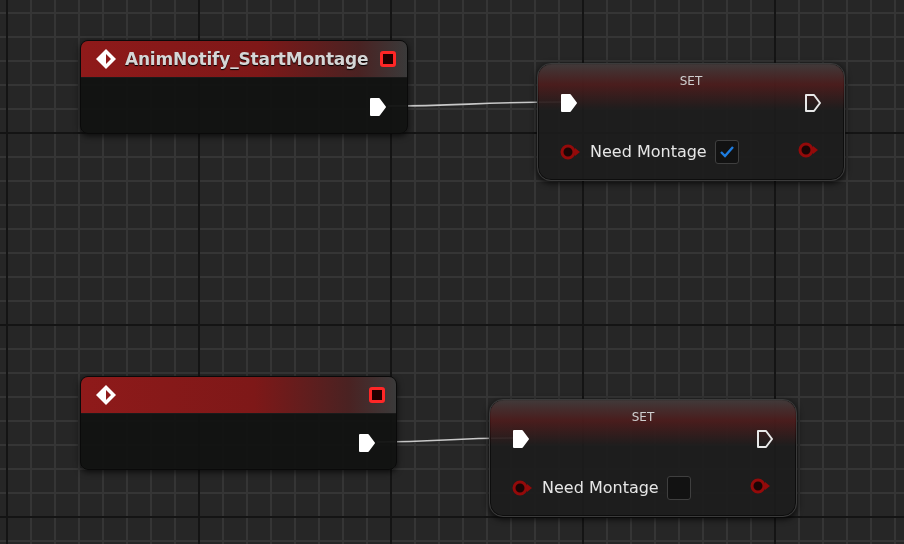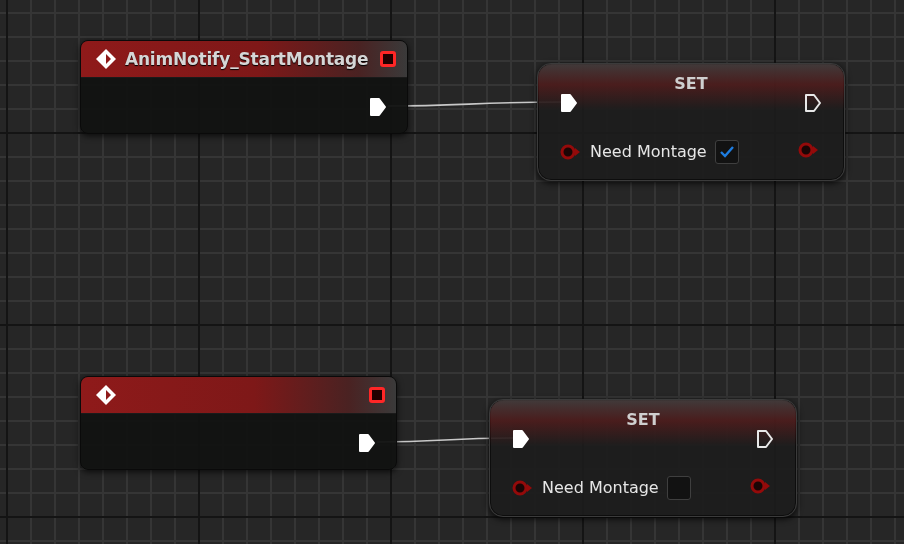--- a/index.html
+++ b/index.html
@@ -45,21 +45,21 @@
     border-radius:14px;
     box-shadow: 0 2px 6px rgba(0,0,0,0.8), inset 0 0 0 1px #0d0d0d;
   }
   .set-header {
     position:absolute; left:0; top:0; right:0; height:46px;
     border-radius:14px 14px 0 0;
     background: linear-gradient(to bottom, rgba(80,70,70,0.7) 0%, rgba(110,28,28,0.55) 45%, rgba(60,20,20,0.0) 100%);
   }
   .set-title {
     position:absolute; left:0; right:0; top:10px; text-align:center;
-    color:#cfcfcf; font-size:16px; font-weight:bold;
+    color:#cfcfcf; font-size:12px; font-weight:normal;
   }
   .bool-pin { position:absolute; width:22px; height:18px; }
   .var-label {
     position:absolute; color:#e6e6e6; font-size:16px;
   }
   .checkbox {
     position:absolute; width:22px; height:22px; border:1px solid #3f3f3f;
     background:#121212; border-radius:3px;
   }
   .checkbox svg { position:absolute; left:3px; top:3px; }

